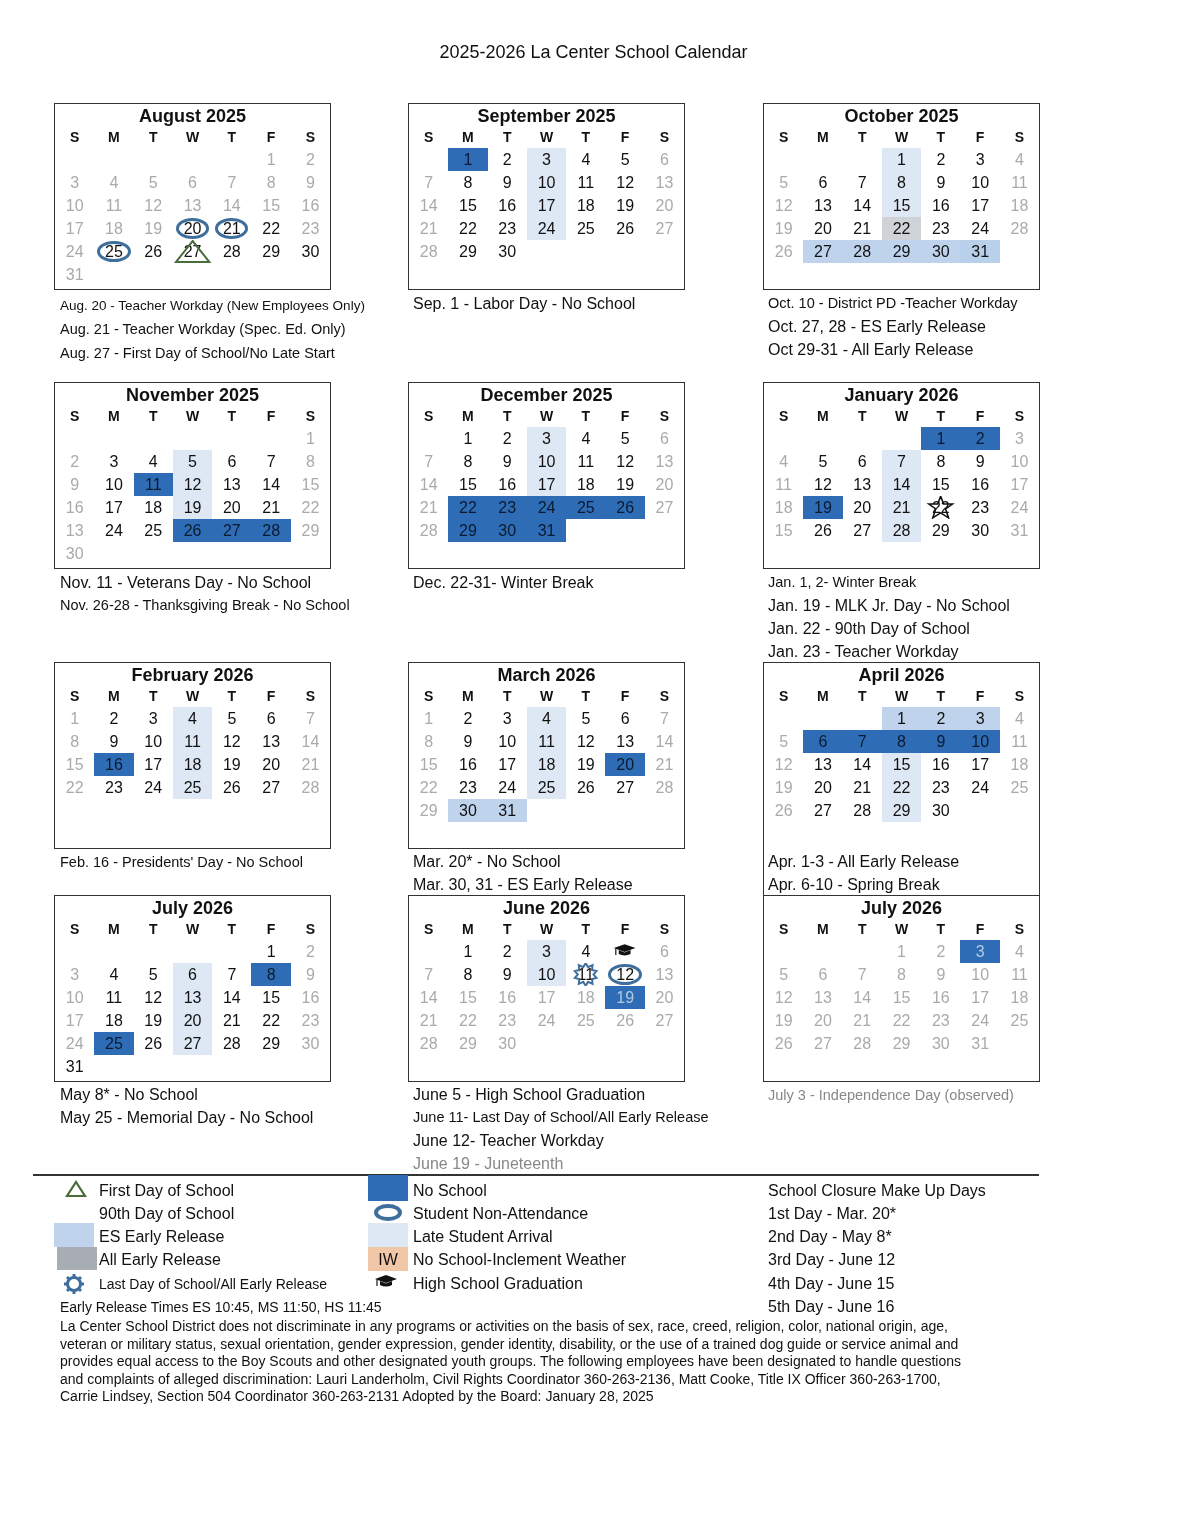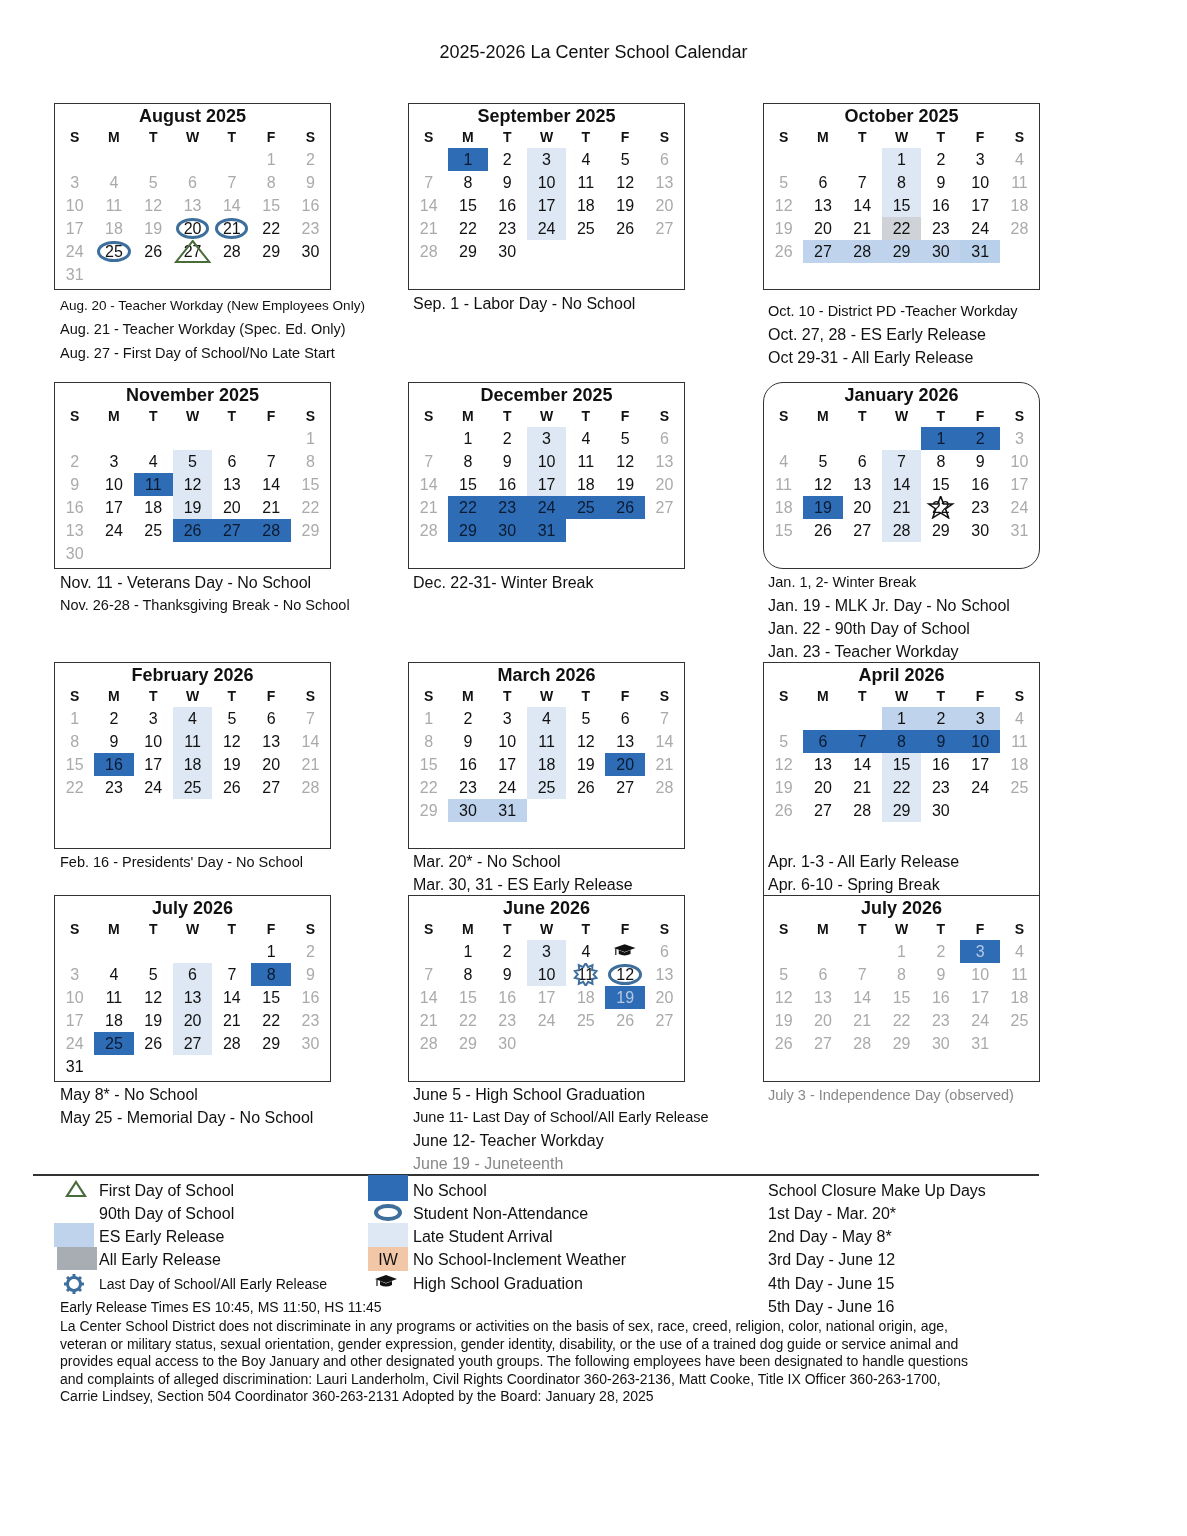--- a/index.html
+++ b/index.html
@@ -258,21 +258,21 @@
       <div class="d ns"><span style="position: relative;">24</span></div>
       <div class="d ns"><span style="position: relative;">25</span></div>
       <div class="d ns"><span style="position: relative;">26</span></div>
       <div class="d g"><span style="position: relative;">27</span></div>
       <div class="d g"><span style="position: relative;">28</span></div>
       <div class="d ns"><span style="position: relative;">29</span></div>
       <div class="d ns"><span style="position: relative;">30</span></div>
       <div class="d ns"><span style="position: relative;">31</span></div>
     </div>
   </div>
-<div class="cal" style="left:763px;top:382px;height:187px;border-radius:20px;">
+<div class="cal" style="left:763px;top:382px;height:187px;">
     <div class="mname">January 2026</div>
     <div class="grid">
       <div class="dow">S</div>
       <div class="dow">M</div>
       <div class="dow">T</div>
       <div class="dow">W</div>
       <div class="dow">T</div>
       <div class="dow">F</div>
       <div class="dow">S</div>
       <div class="d"></div>
@@ -587,21 +587,21 @@
   </div>
 
 <div class="notes" style="left:60px;top:293px;">
   <div><span class="sm">Aug. 20 - Teacher Workday (New Employees Only)</span></div>
   <div><span style="font-size:14.5px">Aug. 21 - Teacher Workday (Spec. Ed. Only)</span></div>
   <div><span style="font-size:14.5px">Aug. 27 - First Day of School/No Late Start</span></div>
 </div>
 <div class="notes" style="left:413px;top:292px;">
   <div>Sep. 1 - Labor Day - No School</div>
 </div>
-<div class="notes" style="left:768px;top:292px;margin-top:8px;">
+<div class="notes" style="left:768px;top:292px;">
   <div style="font-size:14.5px">Oct. 10 - District PD -Teacher Workday</div>
   <div>Oct. 27, 28 - ES Early Release</div>
   <div>Oct 29-31 - All Early Release</div>
 </div>
 <div class="notes" style="left:60px;top:571px;">
   <div>Nov. 11 - Veterans Day - No School</div>
   <div style="font-size:14.5px">Nov. 26-28 - Thanksgiving Break - No School</div>
 </div>
 <div class="notes" style="left:413px;top:571px;">
   <div>Dec. 22-31- Winter Break</div>
@@ -683,16 +683,16 @@
 <div class="leg" style="left:768px;top:1225px">2nd Day - May 8*</div>
 <div class="leg" style="left:768px;top:1248px">3rd Day - June 12</div>
 <div class="leg" style="left:768px;top:1272px">4th Day - June 15</div>
 <div class="leg" style="left:768px;top:1295px">5th Day - June 16</div>
 
 <div class="ert">Early Release Times ES 10:45, MS 11:50, HS 11:45</div>
 
 <div class="disc">
   <div>La Center School District does not discriminate in any programs or activities on the basis of sex, race, creed, religion, color, national origin, age,</div>
   <div>veteran or military status, sexual orientation, gender expression, gender identity, disability, or the use of a trained dog guide or service animal and</div>
-  <div>provides equal access to the Boy January and other designated youth groups. The following employees have been designated to handle questions</div>
+  <div>provides equal access to the Boy Scouts and other designated youth groups. The following employees have been designated to handle questions</div>
   <div>and complaints of alleged discrimination: Lauri Landerholm, Civil Rights Coordinator 360-263-2136, Matt Cooke, Title IX Officer  360-263-1700,</div>
   <div>Carrie Lindsey, Section 504 Coordinator 360-263-2131  Adopted by the Board: January 28, 2025</div>
 </div>
 
 </body></html>

